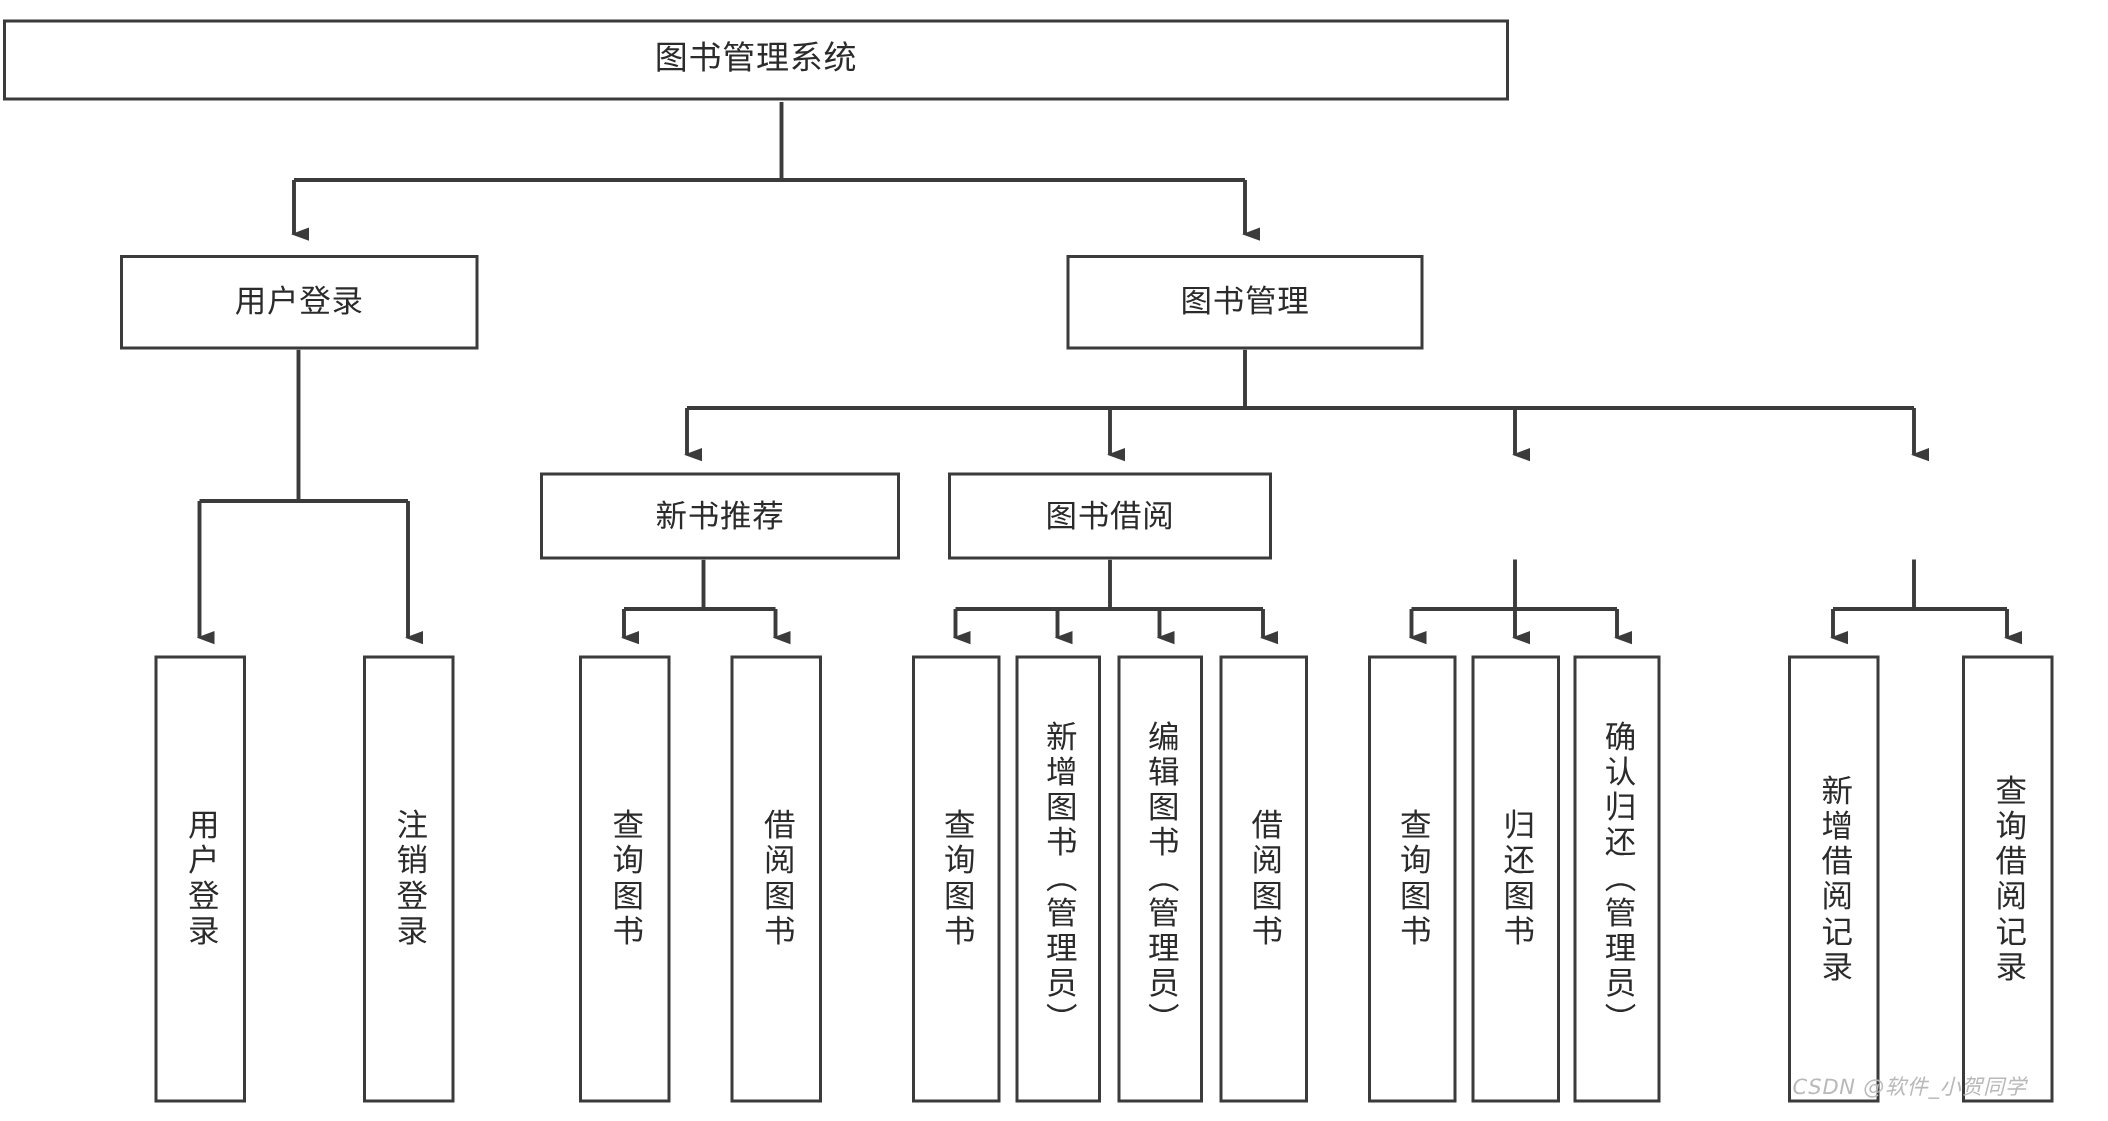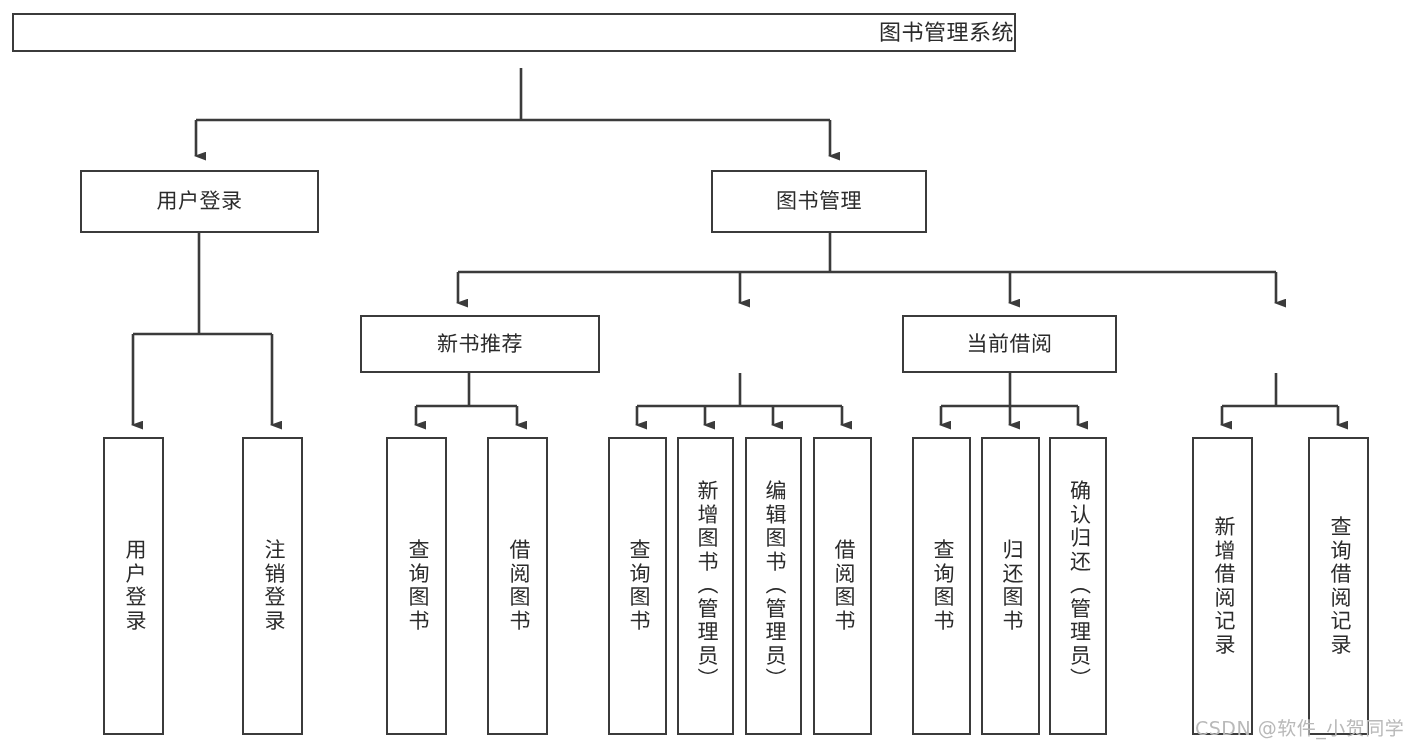--- a/index.html
+++ b/index.html
@@ -52,24 +52,25 @@
     text-orientation: upright;
     display: block;
     white-space: nowrap;
   }
   .node-box.root {
     font-size: 22px;
   }
   .watermark {
     position: absolute;
     color: #b9b9b9;
-    font-size: 19px;
+    font-size: 14px;
     letter-spacing: 0.5px;
     white-space: nowrap;
     user-select: none;
+    font-style: italic;
   }
 </style>
 </head>
 <body>
 
 <div id="canvas">
 
   <svg id="diagram-svg" viewBox="0 0 1405 747" xmlns="http://www.w3.org/2000/svg">
     <defs>
       <marker id="arrow" markerWidth="10" markerHeight="12" refX="4.5" refY="10" orient="auto" markerUnits="userSpaceOnUse">
@@ -113,40 +114,40 @@
       <path d="M1010,406 L1010,425" marker-end="url(#arrow)"></path>
       <path d="M1078,406 L1078,425" marker-end="url(#arrow)"></path>
 
       <path d="M1276,373 L1276,406"></path>
       <path d="M1222,406 L1338,406"></path>
       <path d="M1222,406 L1222,425" marker-end="url(#arrow)"></path>
       <path d="M1338,406 L1338,425" marker-end="url(#arrow)"></path>
     </g>
   </svg>
 
-  <div class="node-box horiz root" style="left:12px; top:13px; width:1004px; height:39px;justify-content:flex-end;">
+  <div class="node-box horiz root" style="left:2px; top:13px; width:1004px; height:54px;">
     <span>图书管理系统</span>
   </div>
 
   <div class="node-box horiz" style="left:80px; top:170px; width:239px; height:63px;">
     <span>用户登录</span>
   </div>
 
-  <div class="node-box horiz" style="left:711px; top:170px; width:216px; height:63px;">
+  <div class="node-box horiz" style="left:711px; top:170px; width:238px; height:63px;">
     <span>图书管理</span>
   </div>
 
   <div class="node-box horiz" style="left:360px; top:315px; width:240px; height:58px;">
     <span>新书推荐</span>
   </div>
 
-
-  <div class="node-box horiz" style="left:902px; top:315px; width:215px; height:58px;">
-    <span>当前借阅</span>
-  </div>
+  <div class="node-box horiz" style="left:632px; top:315px; width:216px; height:58px;">
+    <span>图书借阅</span>
+  </div>
+
 
 
   <div class="node-box vert" style="left:103px; top:437px; width:61px; height:298px;">
     <span class="vlabel">用户登录</span>
   </div>
 
   <div class="node-box vert" style="left:242px; top:437px; width:61px; height:298px;">
     <span class="vlabel">注销登录</span>
   </div>
 

